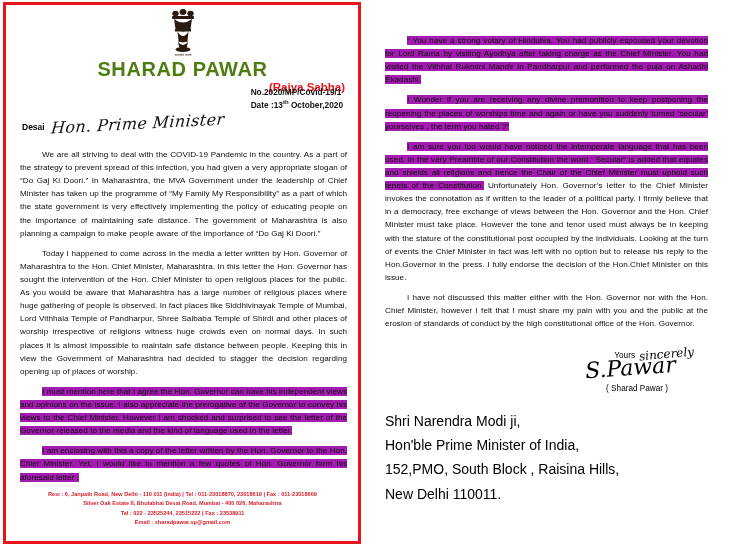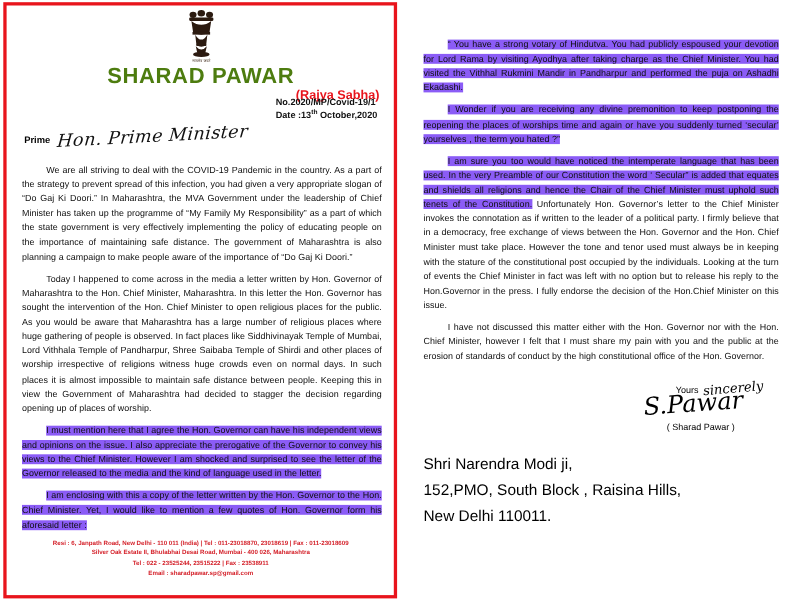--- a/index.html
+++ b/index.html
@@ -29,21 +29,21 @@
 
   .dearrow{position:absolute;left:22px;top:116px;display:flex;align-items:flex-end;gap:6px;}
   .dear{font-size:8.5px;font-weight:bold;}
   .hand{font-family:"DejaVu Serif", serif;font-style:italic;font-size:16px;
         color:#111;transform:rotate(-3deg) skewX(-8deg);letter-spacing:.4px;
         line-height:1;}
 
   .body{position:absolute;left:20px;right:18px;top:148px;}
   p.para{margin:0 0 7px 0;font-size:8.1px;line-height:1.62;text-align:justify;
          text-indent:22px;color:#0d0d0d;letter-spacing:.05px;}
-  .hl{background:#8b5cf6;box-decoration-break:clone;-webkit-box-decoration-break:clone;}
+  .hl{background:#a21caf;box-decoration-break:clone;-webkit-box-decoration-break:clone;}
 
   .footer{position:absolute;left:0;right:0;bottom:20px;text-align:center;
           color:#d4212a;font-size:5.6px;line-height:1.72;font-weight:bold;}
 
   
   .page-right{position:relative;width:365px;height:548px;box-sizing:border-box;
               padding:34px 22px 0 20px;}
   .rbody p.para{font-size:8.1px;}
 
   .regards{margin:12px 0 0 0;font-size:8.1px;text-indent:22px;}
@@ -88,21 +88,21 @@
 
       <div class="name">SHARAD PAWAR</div>
       <div class="house">(Rajya Sabha)</div>
 
       <div class="refblock">
         <div>No.2020/MP/Covid-19/1</div>
         <div><span>Date :13</span><sup>th</sup><span> October,2020</span></div>
       </div>
 
       <div class="dearrow">
-        <span class="dear">Prime</span>
+        <span class="dear">Desai</span>
         <span class="hand">Hon. Prime Minister</span>
       </div>
 
       <div class="body">
         <p class="para"><span>We are all striving to deal with the COVID-19 Pandemic in the country. As a part of the strategy to prevent spread of this infection, you had given a very appropriate slogan of “Do Gaj Ki Doori.” In Maharashtra, the MVA Government under the leadership of Chief Minister has taken up the programme of “My Family My Responsibility” as a part of which the state government is very effectively implementing the policy of educating people on the importance of maintaining safe distance. The government of Maharashtra is also planning a campaign to make people aware of the importance of  “Do Gaj Ki Doori.”</span></p>
         <p class="para"><span>Today I happened to come across in the media a letter written by Hon. Governor of Maharashtra to the Hon. Chief Minister, Maharashtra. In this letter the Hon. Governor has sought the intervention of the Hon. Chief Minister to open religious places for the public. As you would be aware that Maharashtra has a large number of religious places where huge gathering of people is observed. In fact places like Siddhivinayak Temple of Mumbai, Lord Vithhala Temple of Pandharpur, Shree Saibaba Temple of Shirdi and other places of worship irrespective of religions witness huge crowds even on normal days. In such places it is almost impossible to maintain safe distance between people. Keeping this in view the Government of Maharashtra had decided to stagger the decision regarding opening up of places of worship.</span></p>
         <p class="para"><span class="hl">I must mention here that I agree  the Hon. Governor can have his independent views and opinions on the issue. I also appreciate the prerogative of the Governor to convey his views to the Chief Minister. However I am shocked and surprised to see the letter of the Governor released to the media and the kind of language used in the letter.</span></p>
         <p class="para"><span class="hl">I am enclosing with this a copy of the letter written by the Hon. Governor to the Hon. Chief Minister. Yet, I would like to mention a few quotes of Hon. Governor form his aforesaid letter :</span></p>
       </div>
 
@@ -125,19 +125,20 @@
 
 
       <div class="signblock">
         <span class="yours"><span>Yours</span><span class="hand-s">sincerely</span></span>
         <span class="sigmark">S.Pawar</span>
         <div class="signame">( Sharad Pawar )</div>
       </div>
 
       <div class="addr">
         <div>Shri Narendra Modi ji,</div>
+        <div>Hon'ble Prime Minister of India,</div>
         <div>152,PMO, South Block , Raisina Hills,</div>
         <div>New Delhi 110011.</div>
       </div>
     </div>
   </div>
 
 </div>
 
 </body></html>

